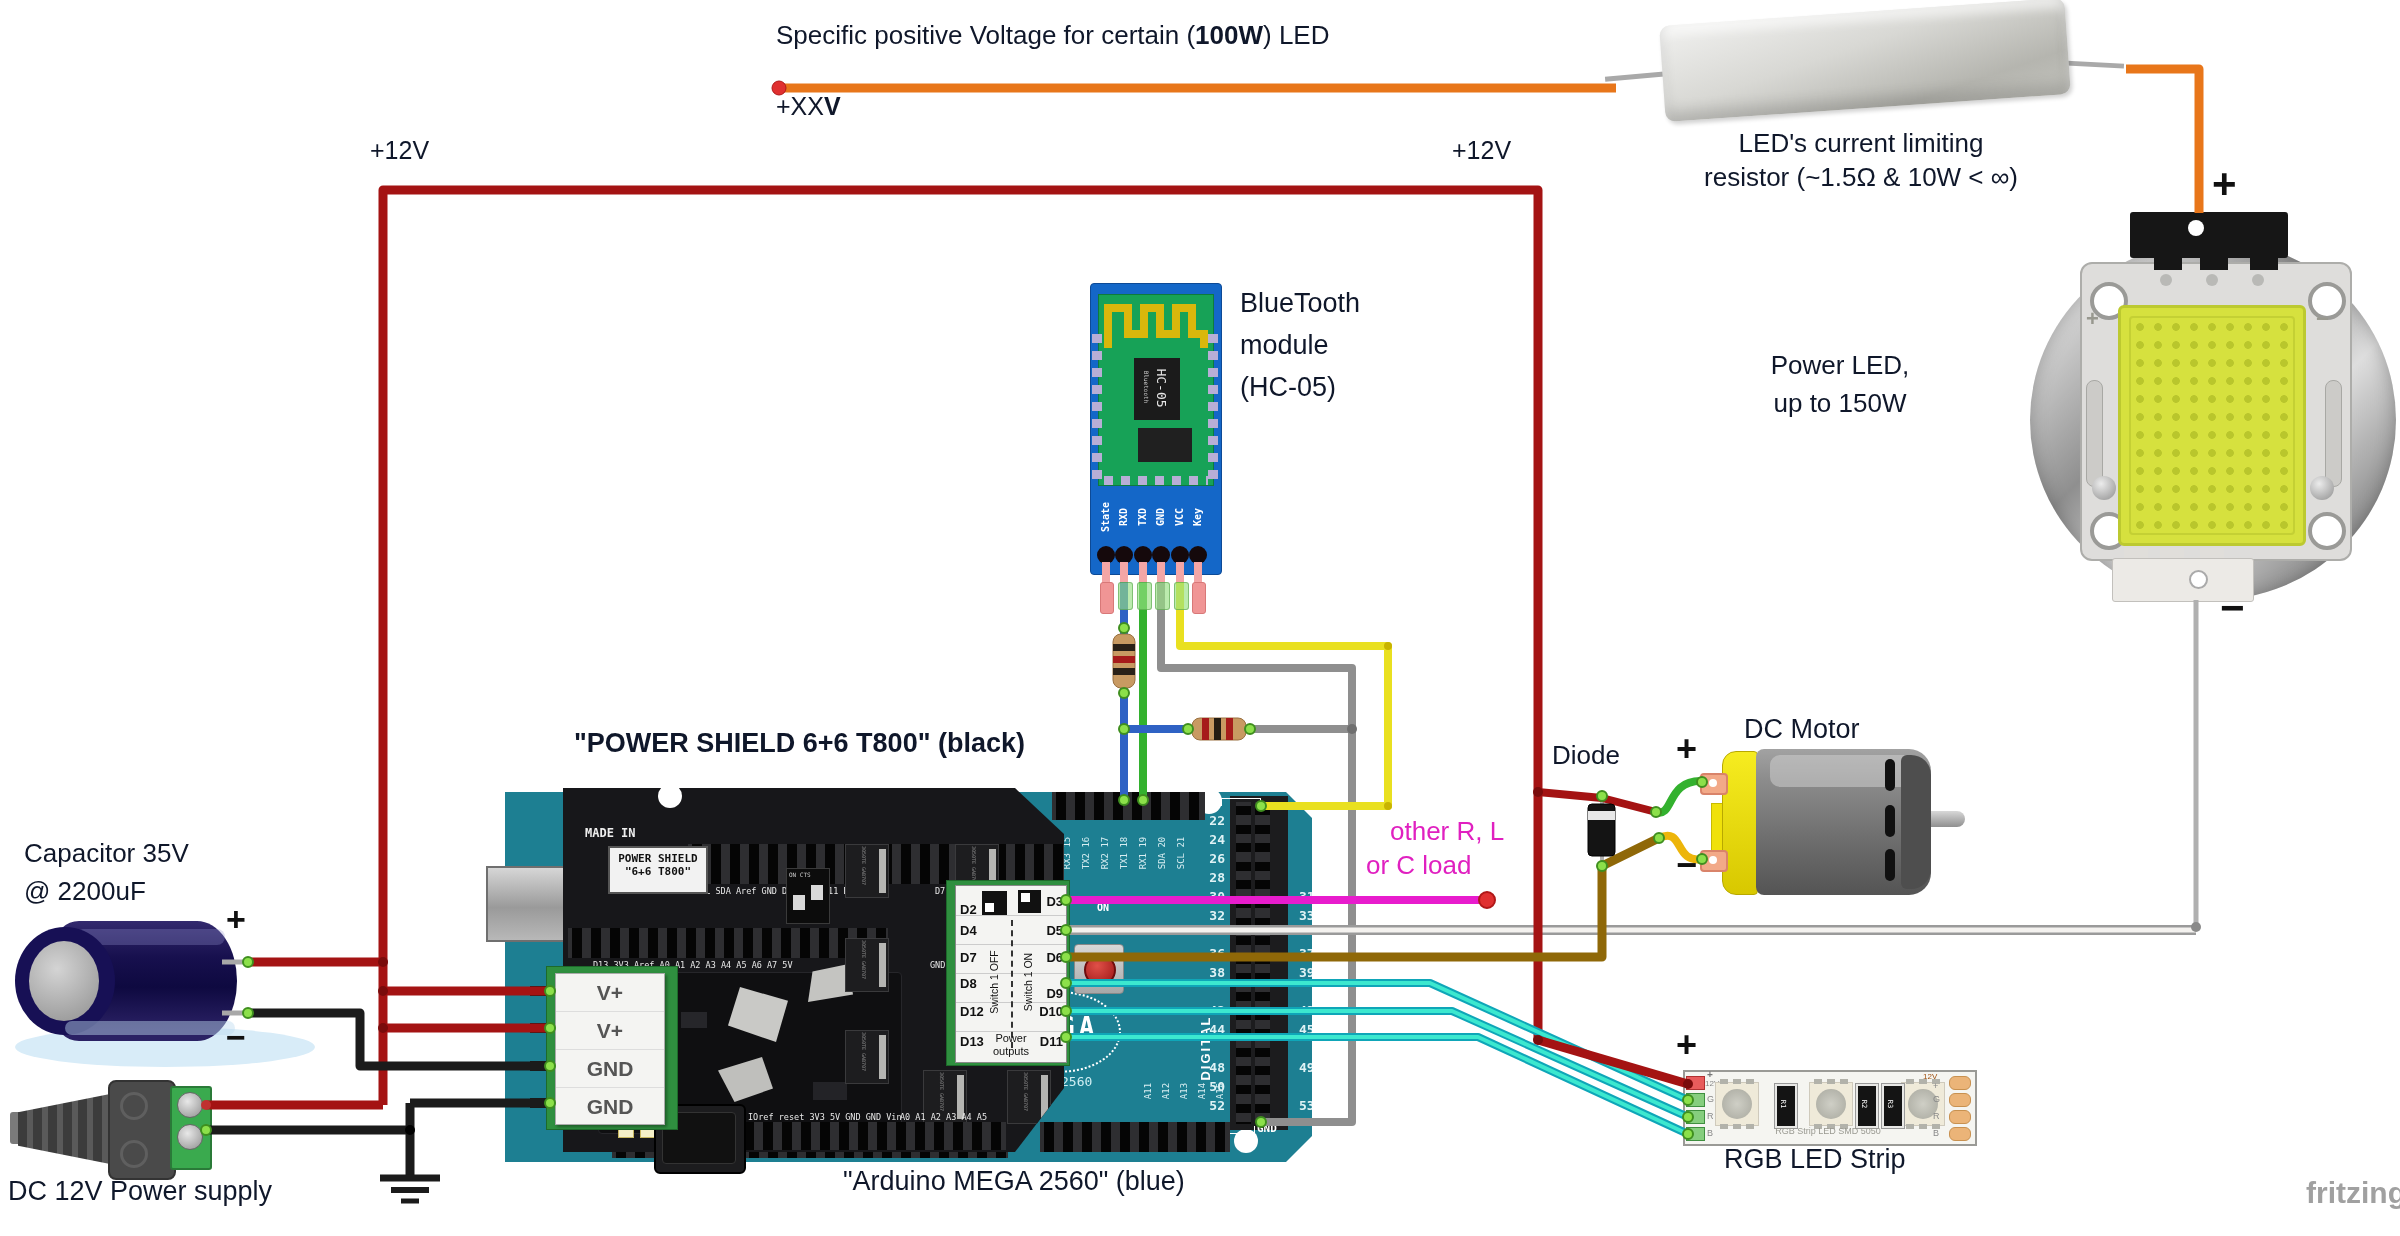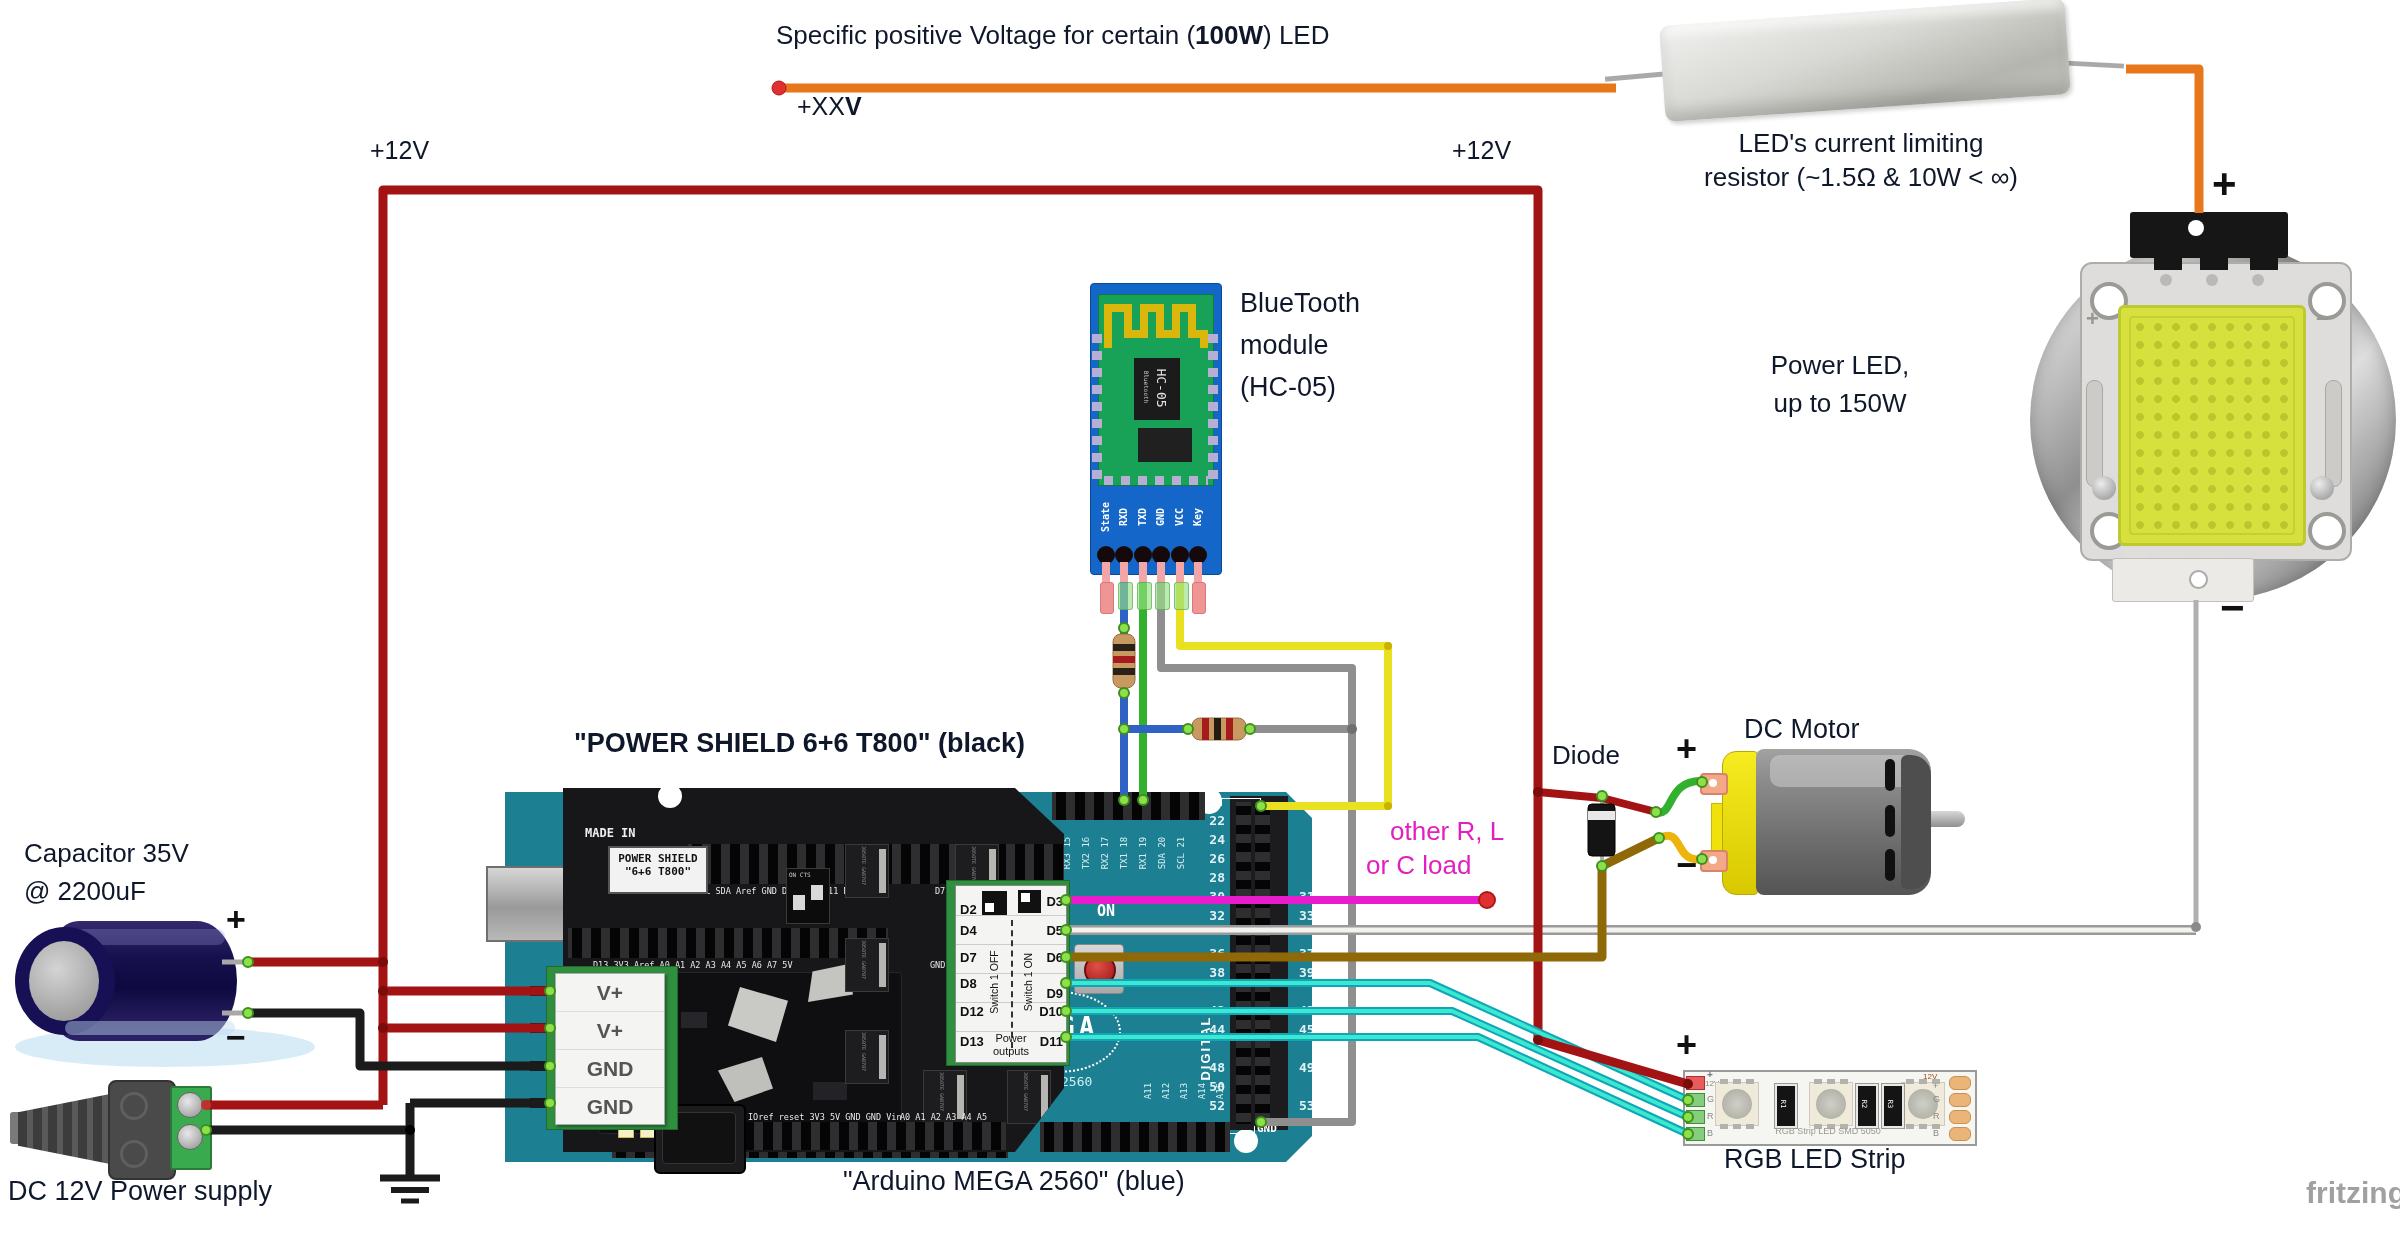--- a/index.html
+++ b/index.html
@@ -74,21 +74,21 @@
     <span class="pinlab" style="left:794px;top:217px;">43</span>
     <span class="pinlab" style="left:794px;top:236px;">45</span>
     <span class="pinlab" style="left:794px;top:274px;">49</span>
     <span class="pinlab" style="left:794px;top:293px;margin-left:16px;">51</span>
     <span class="pinlab" style="left:794px;top:312px;">53</span>
 
     <div class="a" style="left:492px;top:205px;width:120px;height:78px;border:2px dotted #fff;border-radius:50%;"></div>
     <span class="a mono" style="left:500px;top:226px;width:108px;text-align:center;font-size:26px;font-weight:bold;color:#fff;letter-spacing:4px;">MEGA</span>
     <span class="a mono" style="left:556px;top:288px;font-size:13px;color:#cfeef2;">2560</span>
     <span class="a" style="left:650px;top:255px;width:100px;height:14px;font-size:13px;font-weight:bold;color:#fff;letter-spacing:2px;text-align:center;transform:rotate(-90deg);">DIGITAL</span>
-    <span class="a mono" style="left:592px;top:116px;font-size:15px;font-weight:bold;color:#fff;">ON</span>
+    <span class="a mono" style="left:592px;top:116px;font-size:10px;font-weight:bold;color:#fff;">ON</span>
 
     <div class="a" style="left:569px;top:158px;width:48px;height:48px;background:linear-gradient(180deg,#d8d8d8,#a8a8a8);border:1px solid #888;border-radius:4px;"></div>
     <div class="a" style="left:579px;top:168px;width:28px;height:28px;border-radius:50%;background:radial-gradient(circle at 40% 35%,#e05048,#9c1414);border:2px solid #6e0d0d;"></div>
 
     <div class="a holesH" style="left:535px;top:336px;width:190px;height:30px;"></div>
     <span class="vlab" style="left:623px;top:300px;width:40px;">A11</span>
     <span class="vlab" style="left:641px;top:300px;width:40px;">A12</span>
     <span class="vlab" style="left:659px;top:300px;width:40px;">A13</span>
     <span class="vlab" style="left:677px;top:300px;width:40px;">A14</span>
     <span class="vlab" style="left:695px;top:300px;width:40px;">A15</span>
@@ -498,21 +498,21 @@
     <circle cx="410" cy="1130" r="5" fill="#000"></circle>
     <circle cx="2196" cy="927" r="5" fill="#8a8a8a"></circle>
     <circle cx="1352" cy="729" r="5" fill="#6f6f6f"></circle>
     <circle cx="1388" cy="646" r="4" fill="#c8b400"></circle>
     <circle cx="1388" cy="806" r="4" fill="#c8b400"></circle>
   </svg>
 
   <div class="lbl" style="left:776px;top:20px;">
     <span>Specific positive Voltage for certain (</span><span class="lblb">100W</span><span>) LED</span>
   </div>
-  <div class="lbl" style="left:776px;top:92px;font-size:25px;margin-left:21px;">
+  <div class="lbl" style="left:776px;top:92px;font-size:25px;">
     <span>+XX</span><span class="lblb">V</span>
   </div>
   <div class="lbl" style="left:370px;top:136px;font-size:25px;">+12V</div>
   <div class="lbl" style="left:1452px;top:136px;font-size:25px;">+12V</div>
   <div class="lbl ctr" style="left:1636px;top:128px;width:450px;">LED's current limiting</div>
   <div class="lbl ctr" style="left:1636px;top:162px;width:450px;">resistor (~1.5Ω  &amp; 10W &lt; ∞)</div>
   <div class="lbl ctr" style="left:1700px;top:350px;width:280px;">Power LED,</div>
   <div class="lbl ctr" style="left:1700px;top:388px;width:280px;">up to 150W</div>
   <div class="lbl" style="left:1240px;top:288px;font-size:27px;">BlueTooth</div>
   <div class="lbl" style="left:1240px;top:330px;font-size:27px;">module</div>

